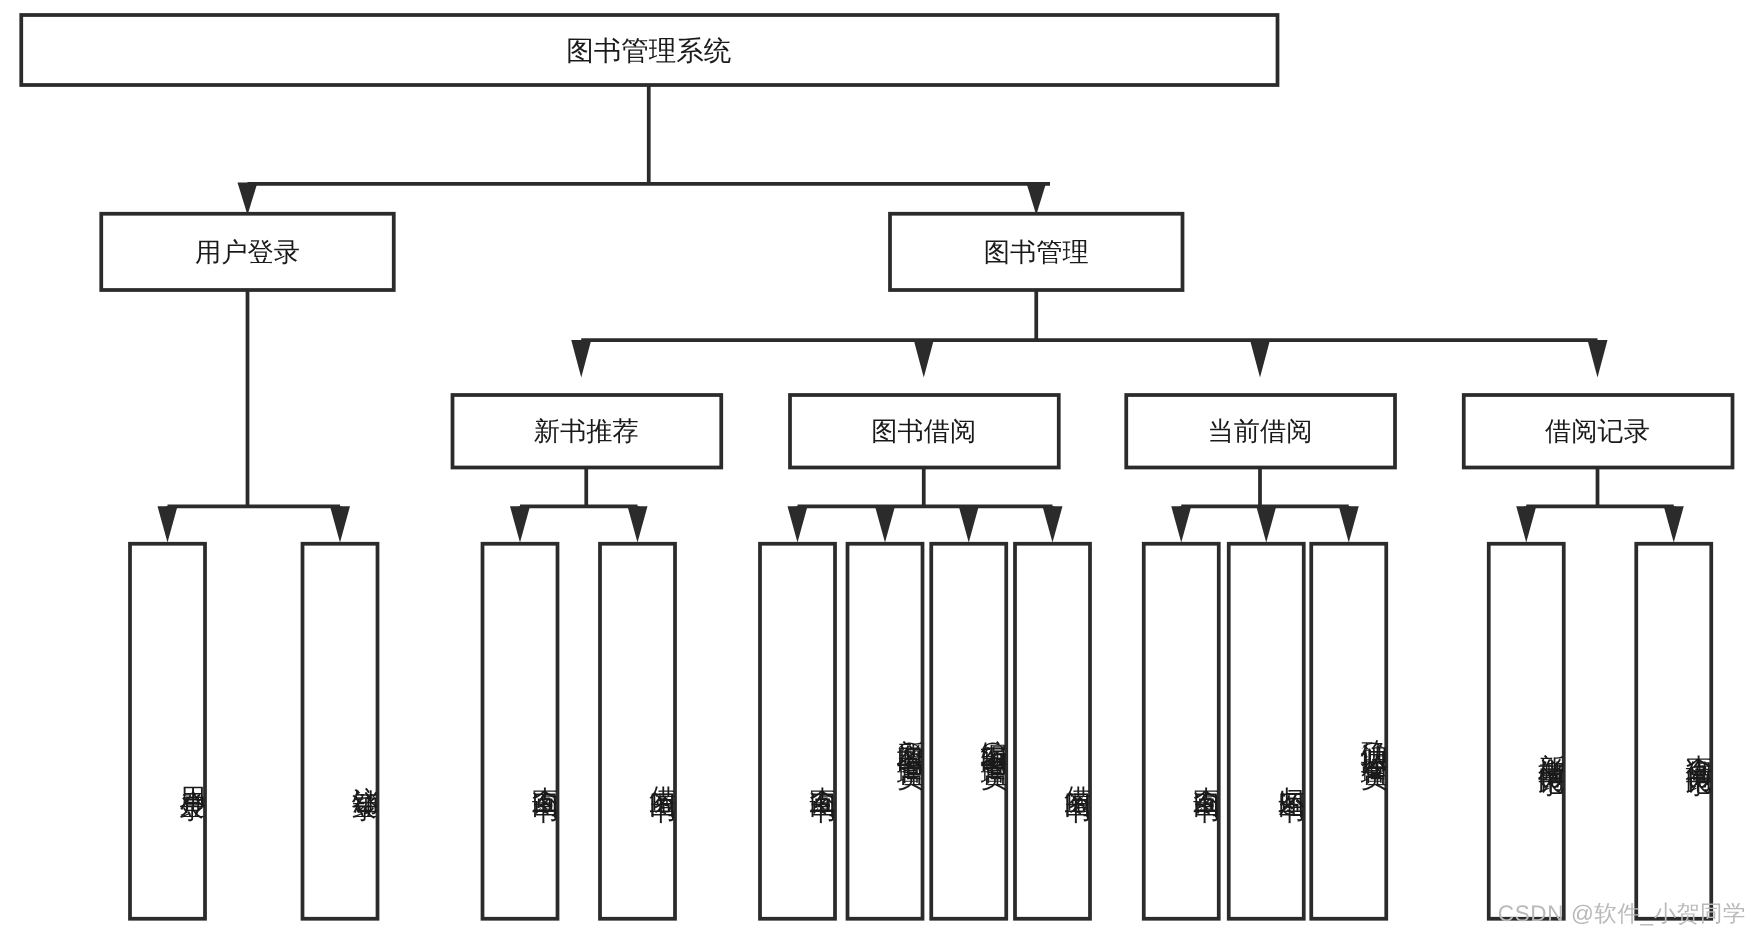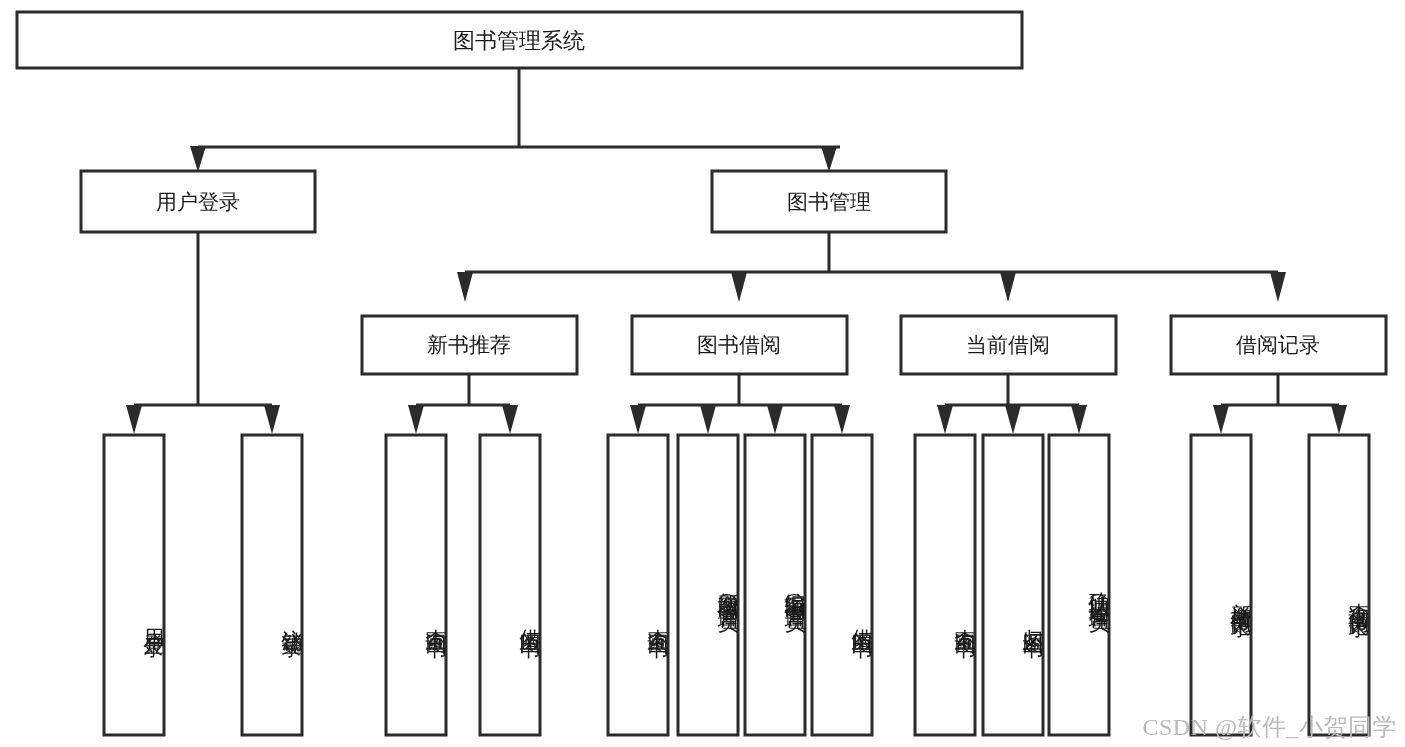--- a/index.html
+++ b/index.html
@@ -66,22 +66,22 @@
     display: flex;
     align-items: flex-start;
     justify-content: center;
     white-space: nowrap;
     pointer-events: none;
   }
   #watermark {
     position: absolute;
     right: 8px;
     bottom: 4px;
-    font-family: Liberation Serif, serif;
-    font-size: 24px;
+    font-family: Liberation Sans, sans-serif;
+    font-size: 18px;
     color: #b9b9b9;
     letter-spacing: 0.5px;
     white-space: nowrap;
   }
 </style>
 </head>
 <body>
 
 <div id="diagram-root">
 

